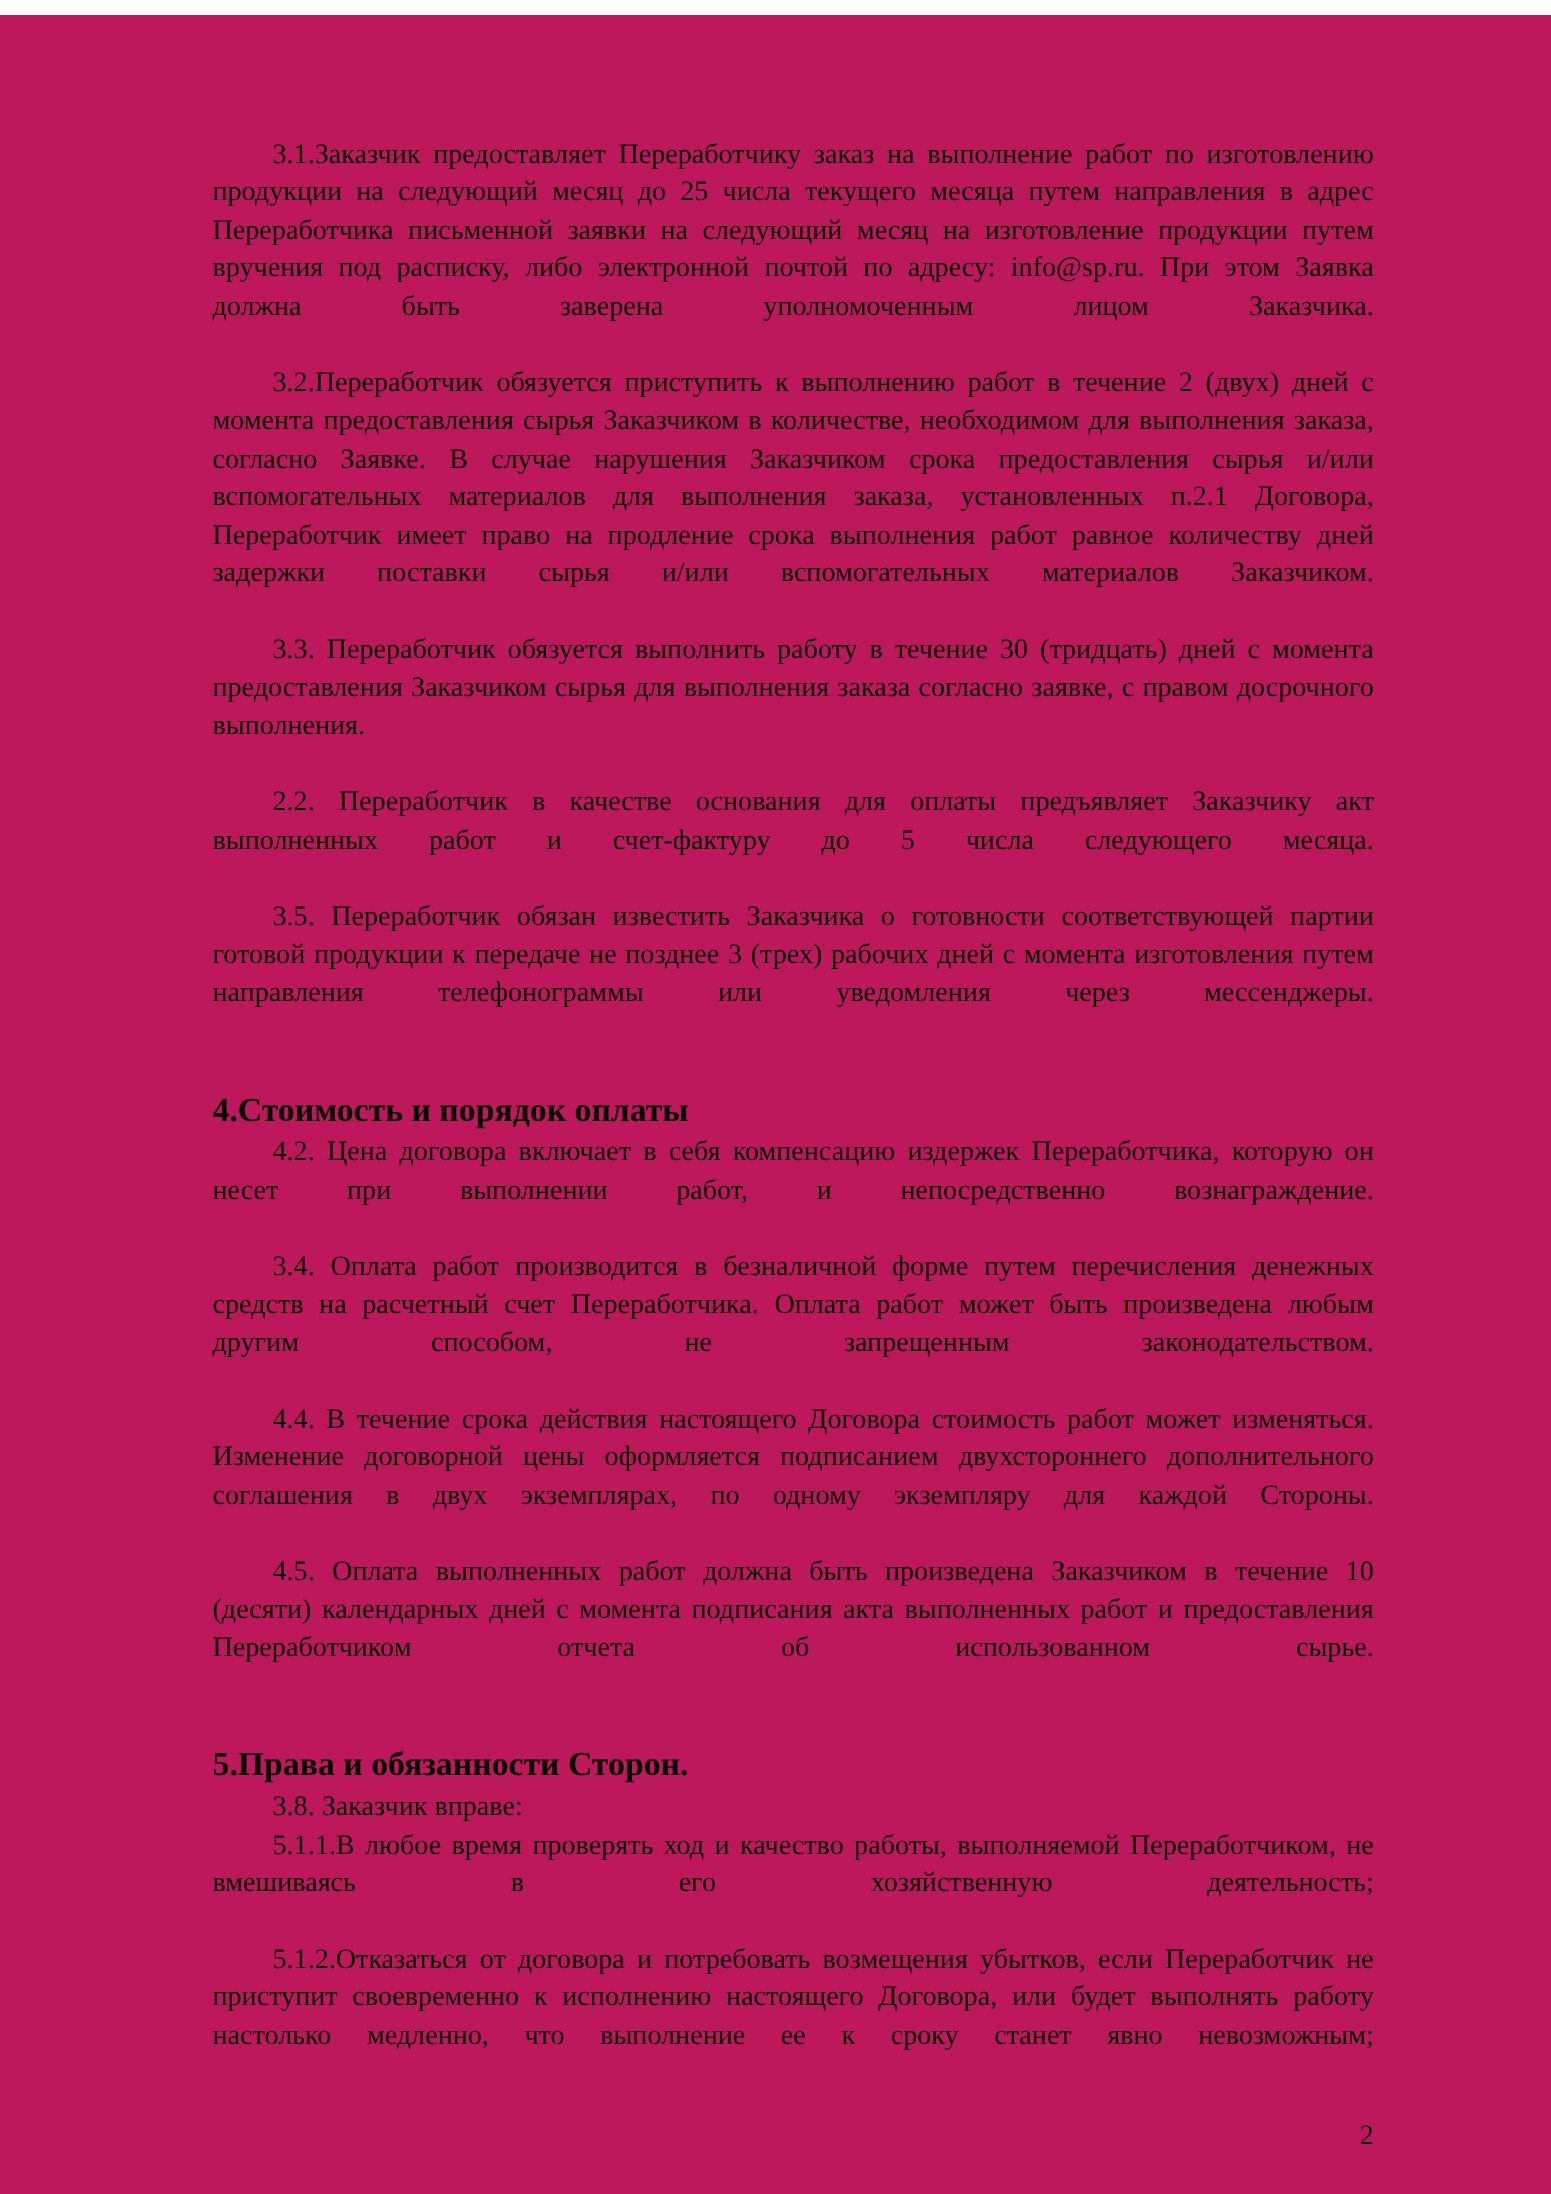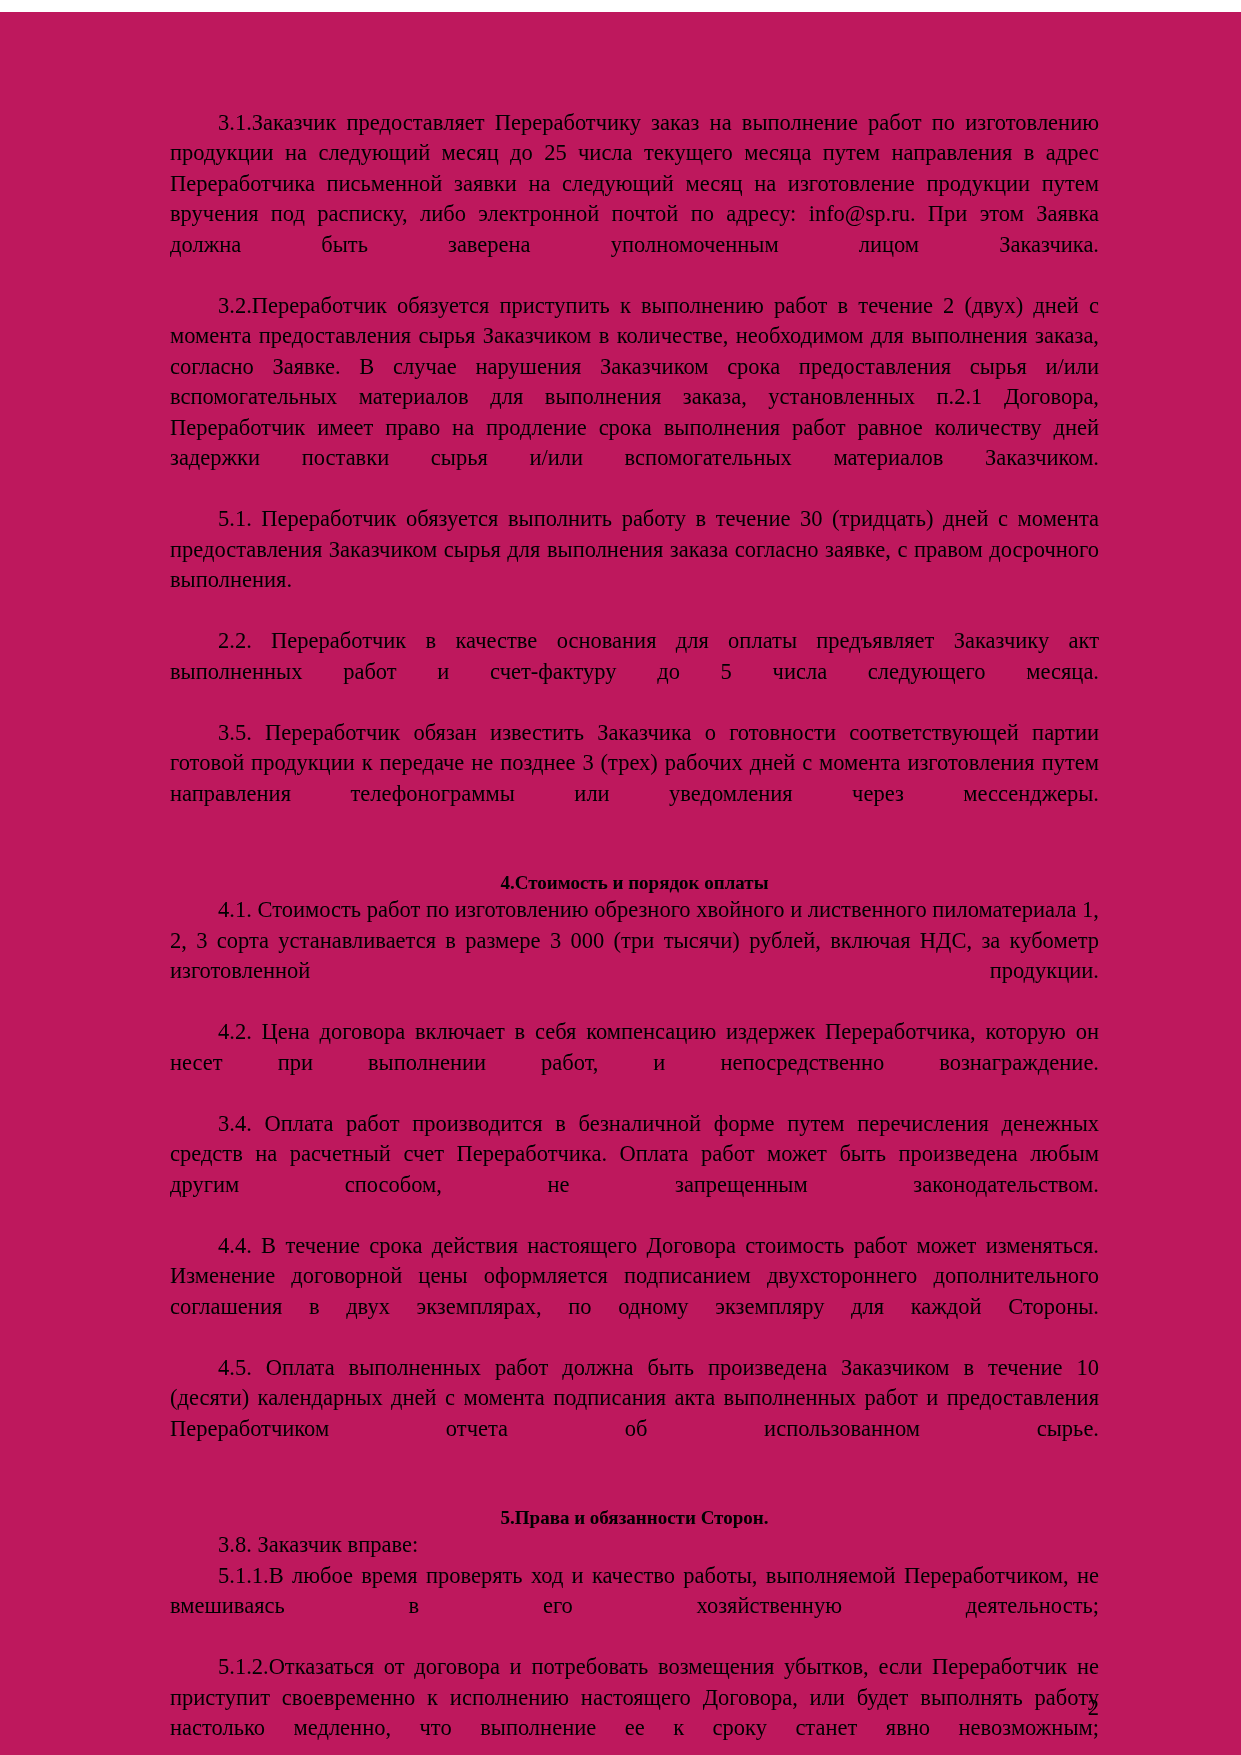--- a/index.html
+++ b/index.html
@@ -27,23 +27,23 @@
     line-height: 1.355;
     text-align: justify;
     text-justify: inter-word;
   }
   p.para {
     margin: 0;
     text-indent: 48px;
     text-align: justify;
   }
   h2.section-heading {
-    font-size: 19px;
+    font-size: 27px;
     font-weight: bold;
-    text-align: center;
+    text-align: left;
     margin: 0;
     text-indent: 0;
     line-height: 1.355;
   }
   .spacer-block {
     height: 30px;
   }
   .page-number {
     position: absolute;
     right: 142px;
@@ -61,26 +61,25 @@
     width: 100%;
   }
 </style>
 </head>
 <body>
 
 <div class="page">
   <div class="doc-body" id="doc-body">
       <p class="para j-all">3.1.Заказчик предоставляет Переработчику заказ на выполнение работ по изготовлению продукции на следующий месяц до 25 числа текущего месяца путем направления в адрес Переработчика письменной заявки на следующий месяц на изготовление продукции путем вручения под расписку, либо электронной почтой по адресу: info@sp.ru. При этом Заявка должна быть заверена уполномоченным лицом Заказчика.</p>
       <p class="para j-all">3.2.Переработчик обязуется приступить к выполнению работ в течение 2 (двух) дней с момента предоставления сырья Заказчиком в количестве, необходимом для выполнения заказа, согласно Заявке. В случае нарушения Заказчиком срока предоставления сырья и/или вспомогательных материалов для выполнения заказа, установленных п.2.1 Договора, Переработчик имеет право на продление срока выполнения работ равное количеству дней задержки поставки сырья и/или вспомогательных материалов Заказчиком.</p>
-      <p class="para j-all">5.1. Переработчик обязуется выполнить работу в течение 30 (тридцать) дней с момента предоставления Заказчиком сырья для выполнения заказа согласно заявке, с правом досрочного выполнения.</p>
+      <p class="para j-all">3.3. Переработчик обязуется выполнить работу в течение 30 (тридцать) дней с момента предоставления Заказчиком сырья для выполнения заказа согласно заявке, с правом досрочного выполнения.</p>
       <p class="para j-all">2.2. Переработчик в качестве основания для оплаты предъявляет Заказчику акт выполненных работ и счет-фактуру до 5 числа следующего месяца.</p>
       <p class="para j-all">3.5. Переработчик обязан известить Заказчика о готовности соответствующей партии готовой продукции к передаче не позднее 3 (трех) рабочих дней с момента изготовления путем направления телефонограммы или уведомления через мессенджеры.</p>
       <div class="spacer-block"></div>
       <h2 class="section-heading">4.Стоимость и порядок оплаты</h2>
-      <p class="para j-all">4.1. Стоимость работ по изготовлению обрезного хвойного и лиственного пиломатериала 1, 2, 3 сорта устанавливается в размере 3 000 (три тысячи) рублей, включая НДС, за кубометр изготовленной продукции.</p>
       <p class="para j-all">4.2. Цена договора включает в себя компенсацию издержек Переработчика, которую он несет при выполнении работ, и непосредственно вознаграждение.</p>
       <p class="para j-all">3.4. Оплата работ производится в безналичной форме путем перечисления денежных средств на расчетный счет Переработчика. Оплата работ может быть произведена любым другим способом, не запрещенным законодательством.</p>
       <p class="para j-all">4.4. В течение срока действия настоящего Договора стоимость работ может изменяться. Изменение договорной цены оформляется подписанием двухстороннего дополнительного соглашения в двух экземплярах, по одному экземпляру для каждой Стороны.</p>
       <p class="para j-all">4.5. Оплата выполненных работ должна быть произведена Заказчиком в течение 10 (десяти) календарных дней с момента подписания акта выполненных работ и предоставления Переработчиком отчета об использованном сырье.</p>
       <div class="spacer-block"></div>
       <h2 class="section-heading">5.Права и обязанности Сторон.</h2>
       <p class="para">3.8. Заказчик вправе:</p>
       <p class="para j-all">5.1.1.В любое время проверять ход и качество работы, выполняемой Переработчиком, не вмешиваясь в его хозяйственную деятельность;</p>
       <p class="para j-all">5.1.2.Отказаться от договора и потребовать возмещения убытков, если Переработчик не приступит своевременно к исполнению настоящего Договора, или будет выполнять работу настолько медленно, что выполнение ее к сроку станет явно невозможным;</p>
     </div>

